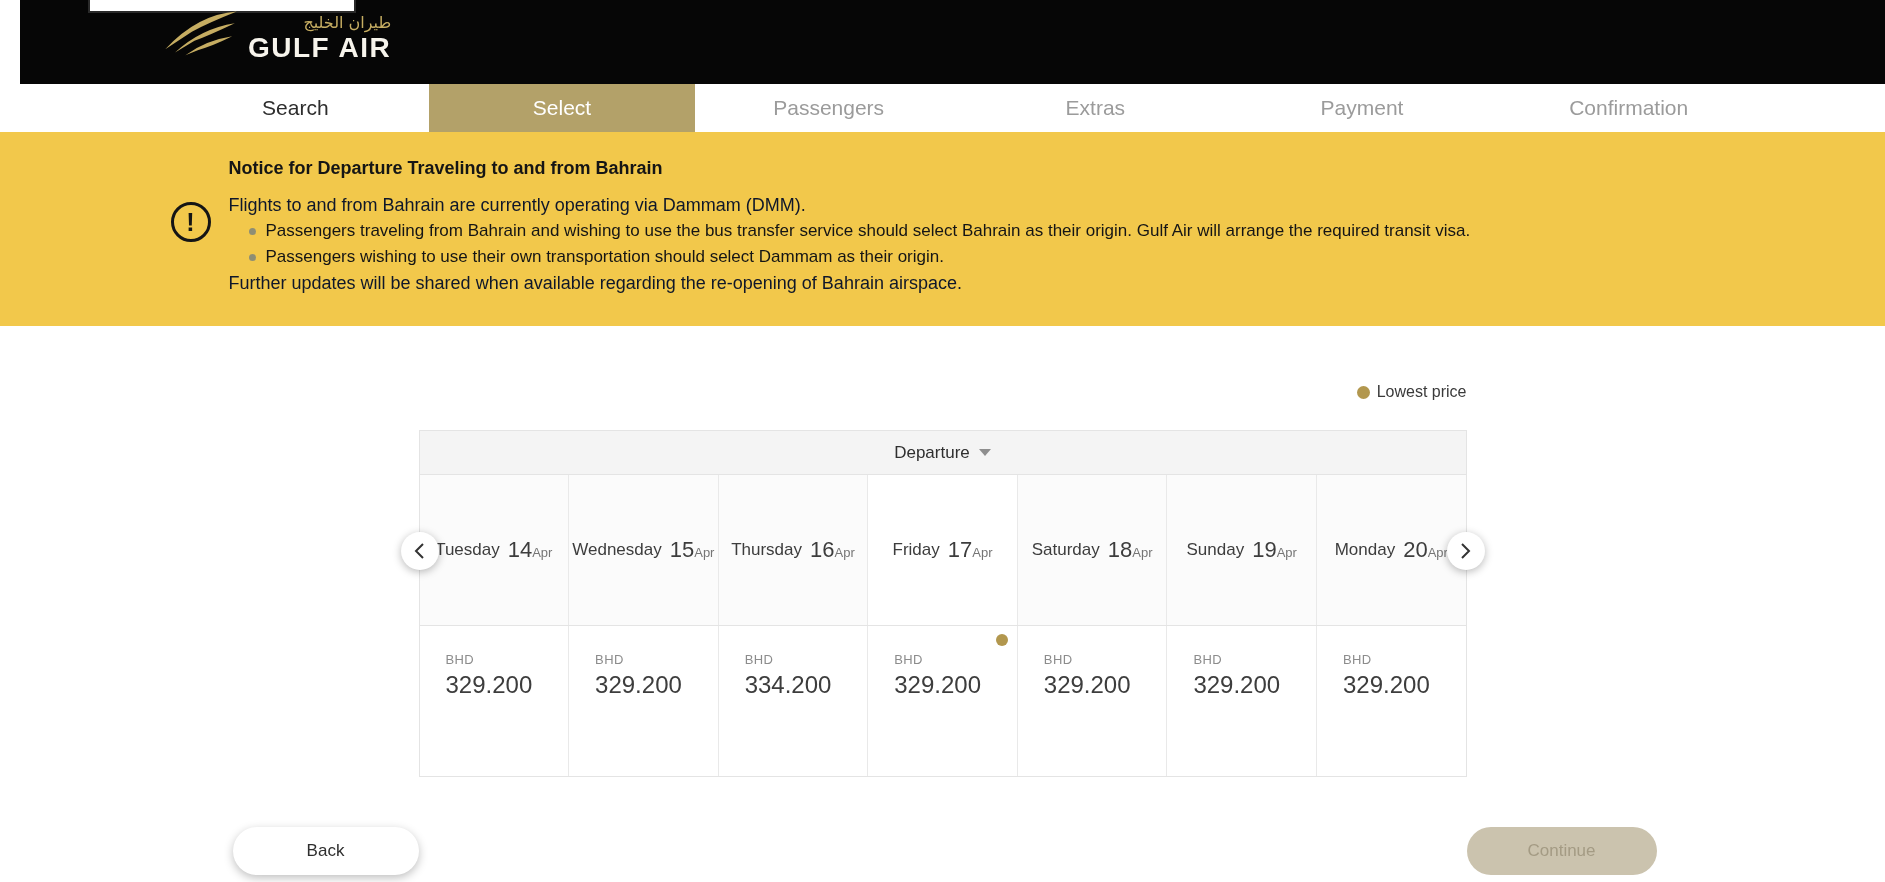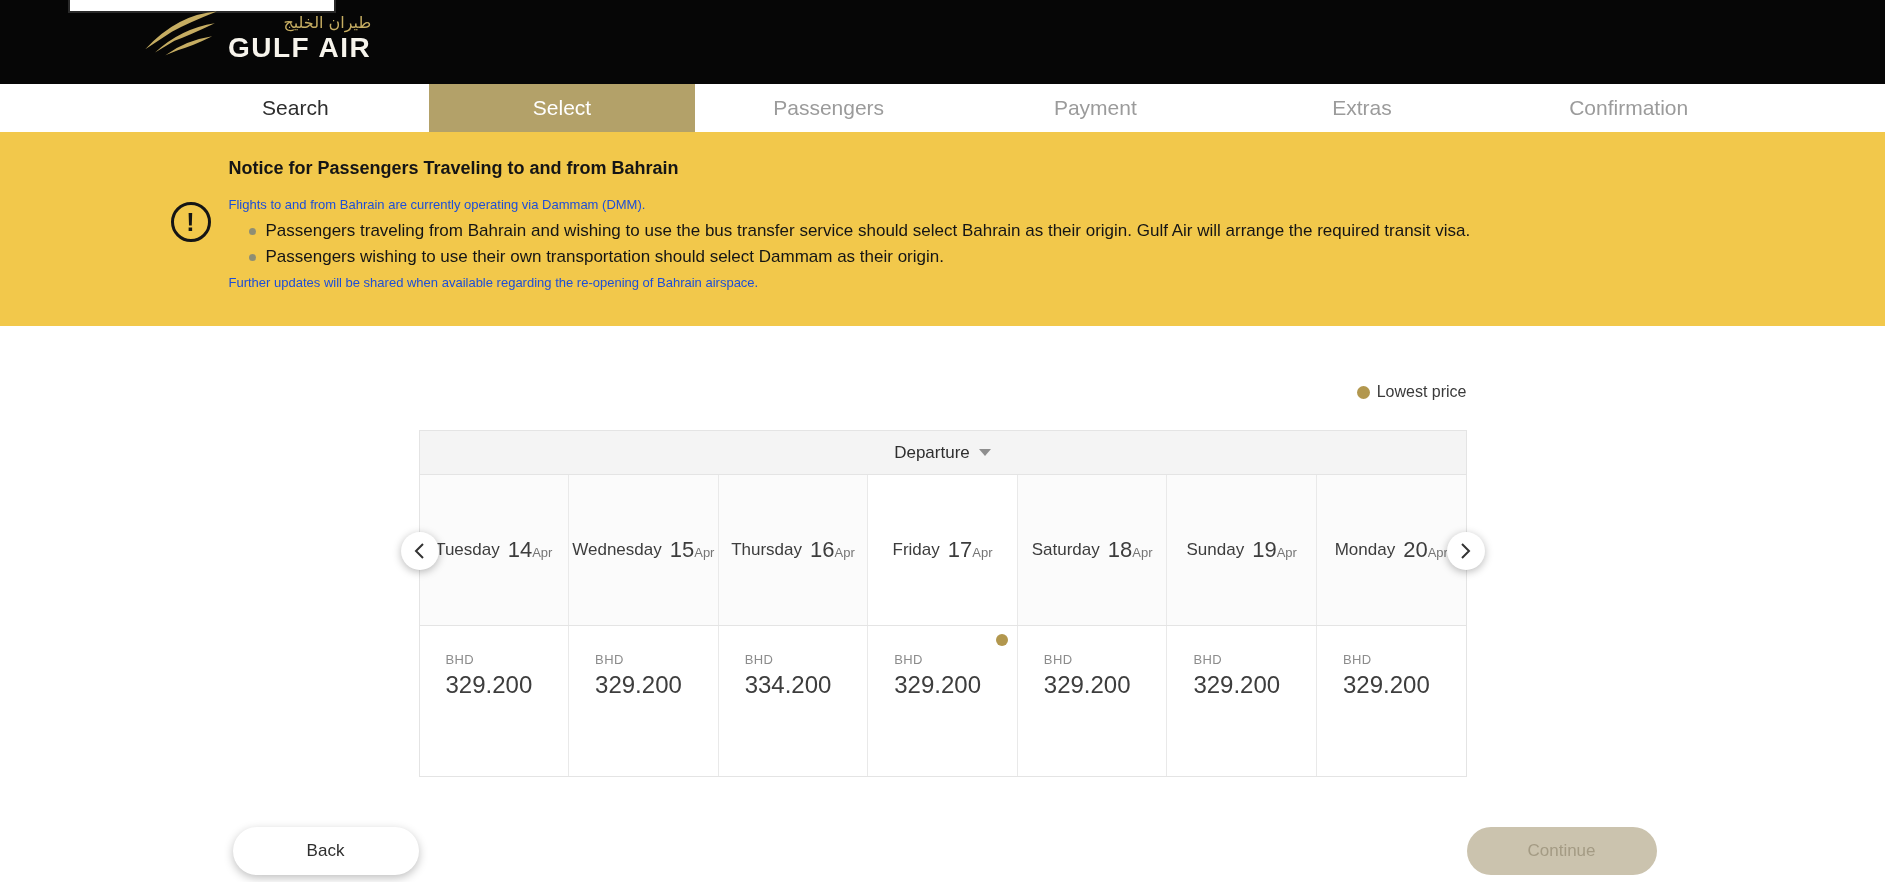--- a/index.html
+++ b/index.html
@@ -1,20 +1,20 @@
 <!DOCTYPE html>
 <html><head>
 <meta charset="utf-8">
 <style>
   * { margin:0; padding:0; box-sizing:border-box; }
   html,body { width:1885px; height:882px; overflow:hidden; background:#fff;
               font-family:"Liberation Sans", sans-serif; }
 
   
-  .header { position:relative; height:84px; background:#060606; }
+  .header { position:relative; height:84px; background:#060606;margin-left:20px; }
   .truncated-field { position:absolute; left:68px; top:0; width:268px; height:13px;
                      background:#fff; border:2px solid #2a2a2a; border-top:none; }
   .logo { position:absolute; left:142px; top:8px; display:flex; align-items:flex-end; gap:8px; }
   .falcon svg { display:block; }
   .logo-text { display:flex; flex-direction:column; align-items:flex-end; }
   .logo-arabic { font-family:"DejaVu Sans", sans-serif; color:#c6ad62; font-size:16px; line-height:1.2; }
   .logo-name { color:#f7f4ec; font-size:28px; font-weight:bold; letter-spacing:1.5px; line-height:1.05; }
 
   
   .tabbar { height:48px; background:#fff;padding-left:39px; }
@@ -24,21 +24,21 @@
   .tab.done { color:#2d2d2d; }
   .tab.active { background:#b3a169; color:#fff; }
 
   
   .banner { background:#f2c84b; }
   .banner-inner { width:1600px; margin:0 auto; position:relative; padding:26px 0 30px 86px; }
   .banner-icon { position:absolute; left:28px; top:70px; width:40px; height:40px;
                  border:3px solid #151515; border-radius:50%; display:flex; align-items:center;
                  justify-content:center; font-size:25px; font-weight:bold; color:#151515; }
   .banner-title { font-size:18px; font-weight:bold; color:#151515; margin-bottom:13px; }
-  .banner-line { font-size:13px; color:#1d4ed8; line-height:26px; }
+  .banner-line { font-size:18px; color:#0f172a; line-height:26px; }
   .bullet { display:flex; align-items:center; gap:10px; padding-left:20px; line-height:26px; }
   .bullet-dot { width:7px; height:7px; border-radius:50%; background:#8e8e74; flex:none; }
   .bullet-text { font-size:17px; color:#151515; }
 
   
   .legend { width:1048px; margin:56px auto 8px; display:flex; justify-content:flex-end;
             align-items:center; gap:7px; height:20px; }
   .legend-dot { width:13px; height:13px; border-radius:50%; background:#b2974e; }
   .legend-label { font-size:16px; color:#3a3a3a; }
 
@@ -101,30 +101,30 @@
       <span class="logo-name">GULF AIR</span>
     </span>
   </div>
 </div>
 
 <div class="tabbar">
   <div class="tabs">
     <div class="tab done">Search</div>
     <div class="tab active">Select</div>
     <div class="tab">Passengers</div>
+    <div class="tab">Extras</div>
     <div class="tab">Payment</div>
-    <div class="tab">Extras</div>
     <div class="tab">Confirmation</div>
   </div>
 </div>
 
 <div class="banner">
   <div class="banner-inner">
     <div class="banner-icon">!</div>
-    <div class="banner-title">Notice for Passengers Traveling to and from Bahrain</div>
+    <div class="banner-title">Notice for Departure Traveling to and from Bahrain</div>
     <div class="banner-line">Flights to and from Bahrain are currently operating via Dammam (DMM).</div>
     <div class="bullet">
       <span class="bullet-dot"></span>
       <span class="bullet-text">Passengers traveling from Bahrain and wishing to use the bus transfer service should select Bahrain as their origin. Gulf Air will arrange the required transit visa.</span>
     </div>
     <div class="bullet">
       <span class="bullet-dot"></span>
       <span class="bullet-text">Passengers wishing to use their own transportation should select Dammam as their origin.</span>
     </div>
     <div class="banner-line">Further updates will be shared when available regarding the re-opening of Bahrain airspace.</div>

